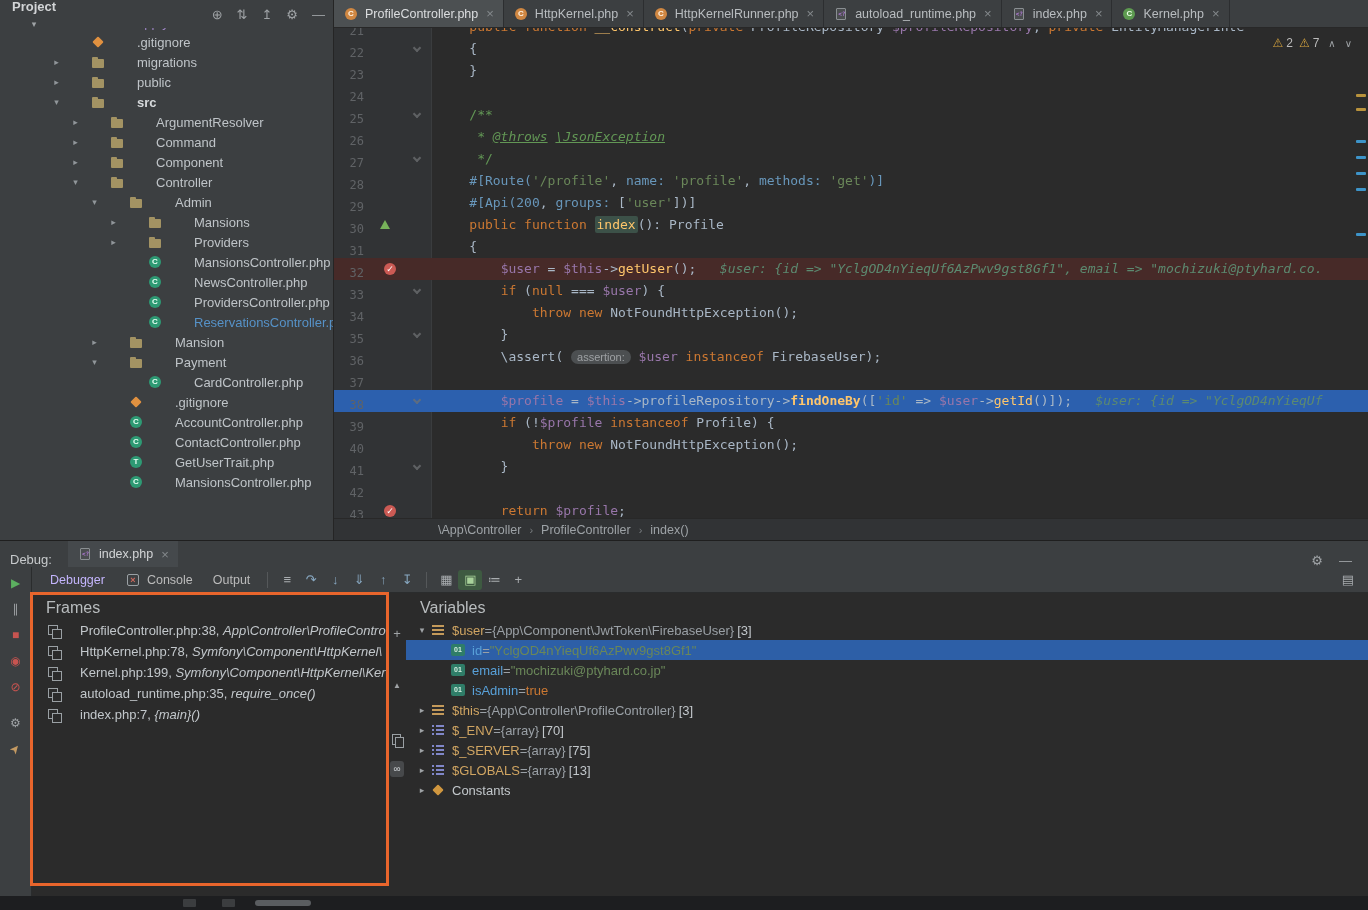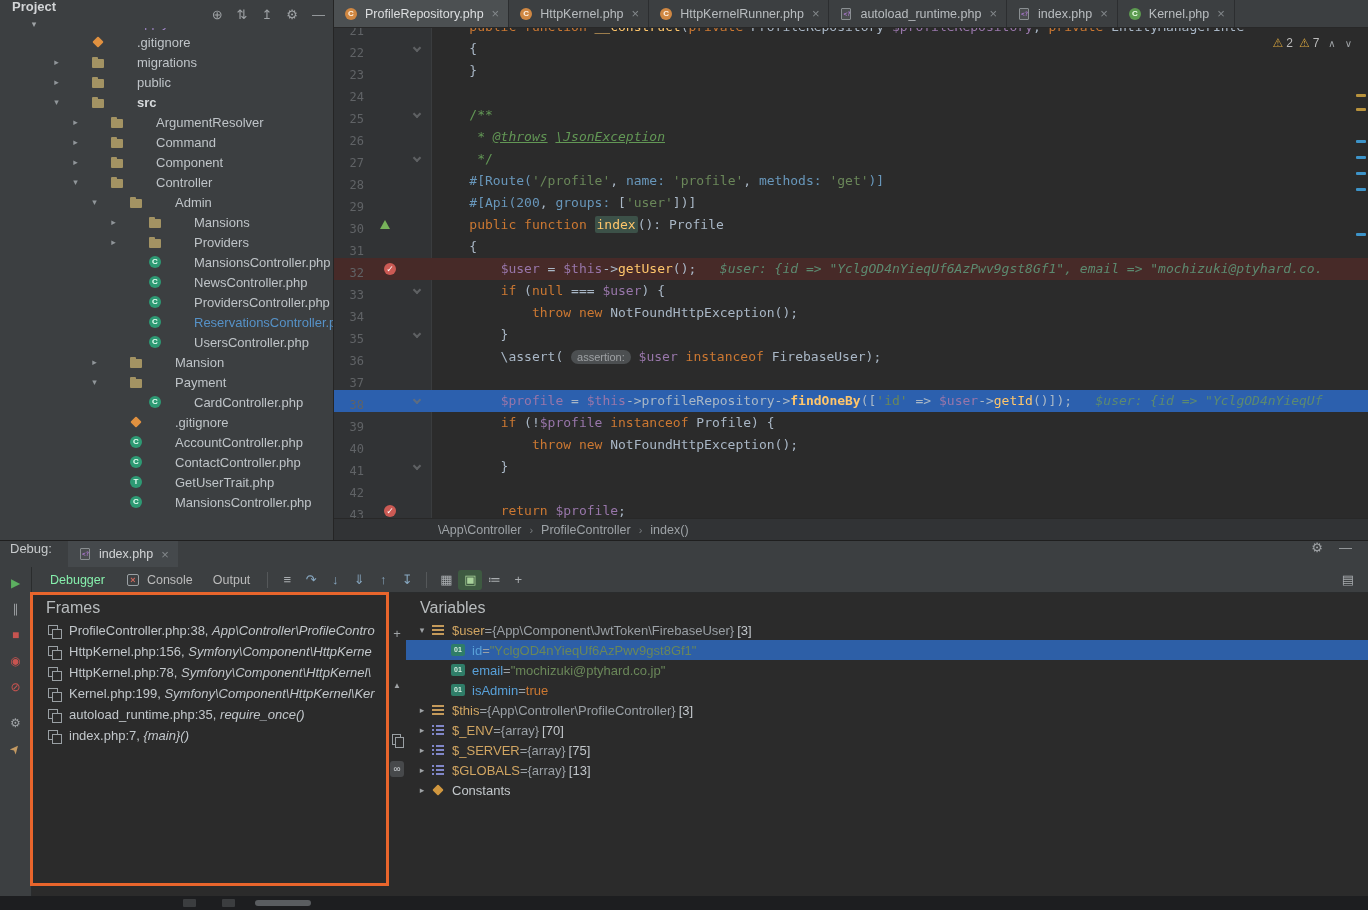--- a/index.html
+++ b/index.html
@@ -85,43 +85,43 @@
   .warn-ic{color:#d9a63e;font-size:12px;}
   .wnum{margin-left:-3px;}
   .nav-ic{color:#9fa3a6;font-size:10px;margin-left:3px;}
   .mark{position:absolute;right:2px;width:10px;height:3px;border-radius:1px;z-index:4;}
   .mark.amber{background:#b8923c;} .mark.cyan{background:#3d94c9;}
   .breadcrumbs{height:22px;flex:none;background:var(--gutter);border-top:1px solid #282828;display:flex;align-items:center;gap:8px;padding-left:104px;color:#9da2a6;font-size:12.5px;}
   .bsep{color:#787c7f;font-size:11px;}
 
   
   .debug{height:356px;border-top:1px solid #1f1f1f;display:flex;flex-direction:column;background:var(--editor);}
-  .debug-header{height:26px;flex:none;background:var(--panel);display:flex;align-items:flex-start;padding-left:10px;}
+  .debug-header{height:26px;flex:none;background:var(--panel);display:flex;align-items:flex-end;padding-left:10px;}
   .debug-label{color:#c7cacc;font-size:13px;}
   .debug-tab{display:flex;align-items:center;gap:6px;height:100%;padding:0 9px;margin-left:16px;background:#45494c;color:#d3d5d7;font-size:12.5px;}
   .debug-header .spacer{flex:1;}
   .debug-header .ghost-ic{margin-right:16px;}
   .debug-body{flex:1;display:flex;min-height:0;}
   .debug-side{width:32px;flex:none;background:var(--panel);border-right:1px solid #2a2c2d;display:flex;flex-direction:column;align-items:center;padding-top:8px;gap:10px;}
   .sic{font-size:12px;line-height:16px;}
   .sic.rot{transform:rotate(-50deg);}
   .sic:nth-child(6){margin-top:10px;}
   .debug-main{flex:1;display:flex;flex-direction:column;min-width:0;}
   .debug-toolbar{height:26px;flex:none;background:var(--panel);border-bottom:1px solid #2a2c2d;display:flex;align-items:center;padding:0 8px;}
   .dtab{display:flex;align-items:center;gap:6px;padding:0 10px;color:#bbb;font-size:12.5px;height:100%;}
-  .dtab.active{color:#86efac;}
+  .dtab.active{color:#c4b5fd;}
   .vsep{width:1px;height:16px;background:#55585a;margin:0 7px;flex:none;}
   .tic{width:24px;text-align:center;color:#87a7c0;font-size:13px;line-height:20px;border-radius:3px;}
   .tic.grey{color:#a9adb0;}
   .tic.active{background:#3e5a41;color:#a8d29a;}
   .tic.right{margin-left:auto;color:#a9adb0;}
   .debug-content{flex:1;display:flex;min-height:0;background:var(--editor);}
   .frames{width:356px;flex:none;display:flex;flex-direction:column;overflow:hidden;}
   .panel-title{padding:6px 14px 3px;font-size:16px;color:#b8bcbe;flex:none;}
-  .frow{height:21px;display:flex;align-items:center;gap:7px;padding-left:14px;color:#c2c7cb;font-size:13px;white-space:nowrap;overflow:hidden;flex:none;}
+  .frow{height:21px;display:flex;align-items:center;gap:18px;padding-left:14px;color:#c2c7cb;font-size:13px;white-space:nowrap;overflow:hidden;flex:none;}
   .floc{font-style:italic;}
   .watchbar{width:18px;flex:none;display:flex;flex-direction:column;align-items:center;color:#9fa3a6;}
   .wic{font-size:13px;line-height:14px;}
   .wic.first{margin-top:34px;}
   .wic.sm{font-size:8px;margin-top:38px;}
   .wic.copyic{margin-top:40px;}
   .wic.badge{margin-top:14px;background:#47494b;border-radius:3px;padding:1px 3px;font-size:10px;color:#c8cccf;}
   .vars{flex:1;display:flex;flex-direction:column;min-width:0;overflow:hidden;}
   .vrow{height:20px;display:flex;align-items:center;font-size:13px;white-space:nowrap;flex:none;}
   .vrow.sel{background:#2d5fa7;}
@@ -234,25 +234,20 @@
             <div class="trow" style="padding-left: 106px;">
               <span class="arrow"></span>
               <span class="ic ic-class"></span>
               <span class="lbl">ProvidersController.php</span>
             </div>
             <div class="trow blue" style="padding-left: 106px;">
               <span class="arrow"></span>
               <span class="ic ic-class"></span>
               <span class="lbl">ReservationsController.php</span>
             </div>
-            <div class="trow" style="padding-left: 106px;">
-              <span class="arrow"></span>
-              <span class="ic ic-class"></span>
-              <span class="lbl">UsersController.php</span>
-            </div>
             <div class="trow" style="padding-left: 87px;">
               <span class="arrow">▸</span>
               <span class="ic ic-folder"></span>
               <span class="lbl">Mansion</span>
             </div>
             <div class="trow" style="padding-left: 87px;">
               <span class="arrow">▾</span>
               <span class="ic ic-folder"></span>
               <span class="lbl">Payment</span>
             </div>
@@ -287,21 +282,21 @@
               <span class="lbl">MansionsController.php</span>
             </div>
           </div>
       </div>
     </aside>
 
     <section class="editor">
       <div class="tabbar" id="tabbar">
           <div class="etab active">
             <span class="ic ic-classo"></span>
-            <span class="tlbl">ProfileRepository.php</span>
+            <span class="tlbl">ProfileController.php</span>
             <span class="tclose">×</span>
           </div>
           <div class="etab">
             <span class="ic ic-classo"></span>
             <span class="tlbl">HttpKernel.php</span>
             <span class="tclose">×</span>
           </div>
           <div class="etab">
             <span class="ic ic-classo"></span>
             <span class="tlbl">HttpKernelRunner.php</span>
@@ -538,24 +533,20 @@
         <div class="debug-content">
           <div class="frames">
             <div class="panel-title">Frames</div>
             <div id="frames-list">
                 <div class="frow">
                   <span class="ic ic-frames"></span>
                   <span class="ftxt"><span class="ffile">ProfileController.php:38, </span><span class="floc">App\Controller\ProfileContro</span></span>
                 </div>
                 <div class="frow">
                   <span class="ic ic-frames"></span>
-                  <span class="ftxt"><span class="ffile">HttpKernel.php:156, </span><span class="floc">Symfony\Component\HttpKerne</span></span>
-                </div>
-                <div class="frow">
-                  <span class="ic ic-frames"></span>
                   <span class="ftxt"><span class="ffile">HttpKernel.php:78, </span><span class="floc">Symfony\Component\HttpKernel\</span></span>
                 </div>
                 <div class="frow">
                   <span class="ic ic-frames"></span>
                   <span class="ftxt"><span class="ffile">Kernel.php:199, </span><span class="floc">Symfony\Component\HttpKernel\Ker</span></span>
                 </div>
                 <div class="frow">
                   <span class="ic ic-frames"></span>
                   <span class="ftxt"><span class="ffile">autoload_runtime.php:35, </span><span class="floc">require_once()</span></span>
                 </div>

